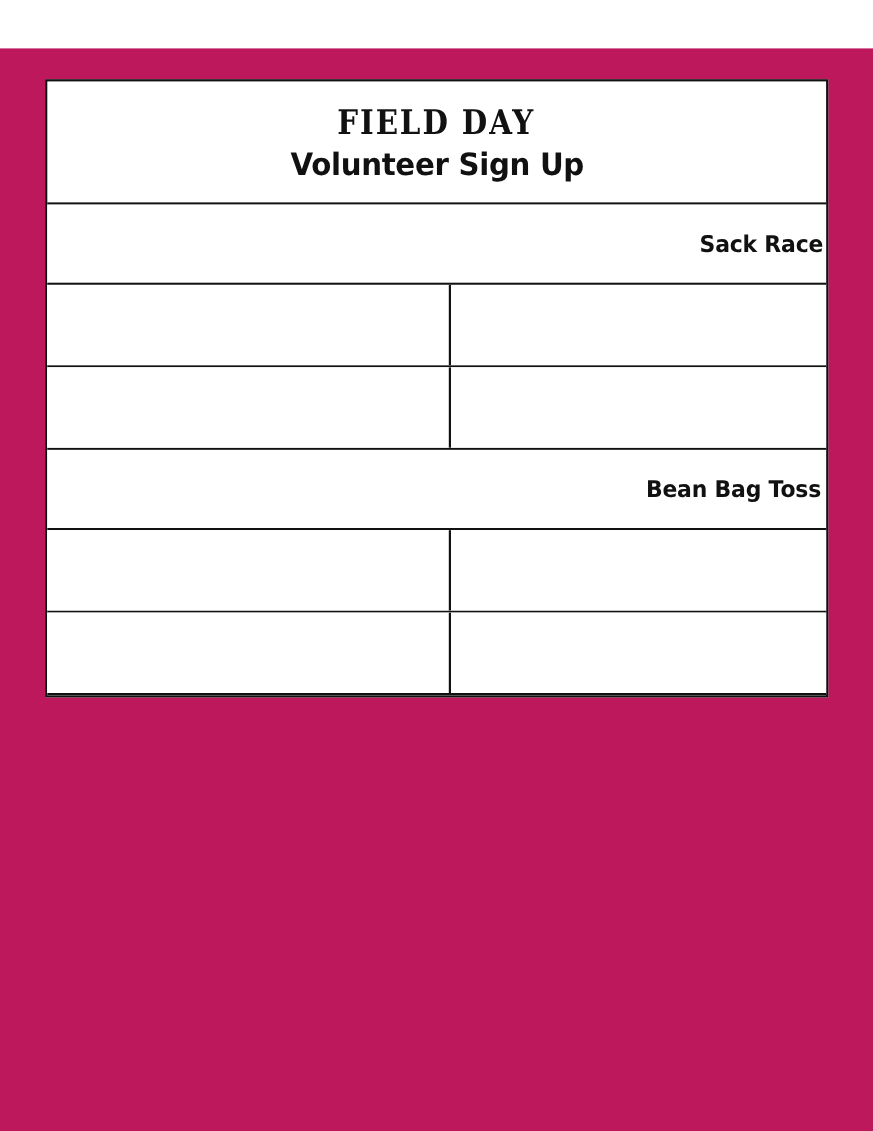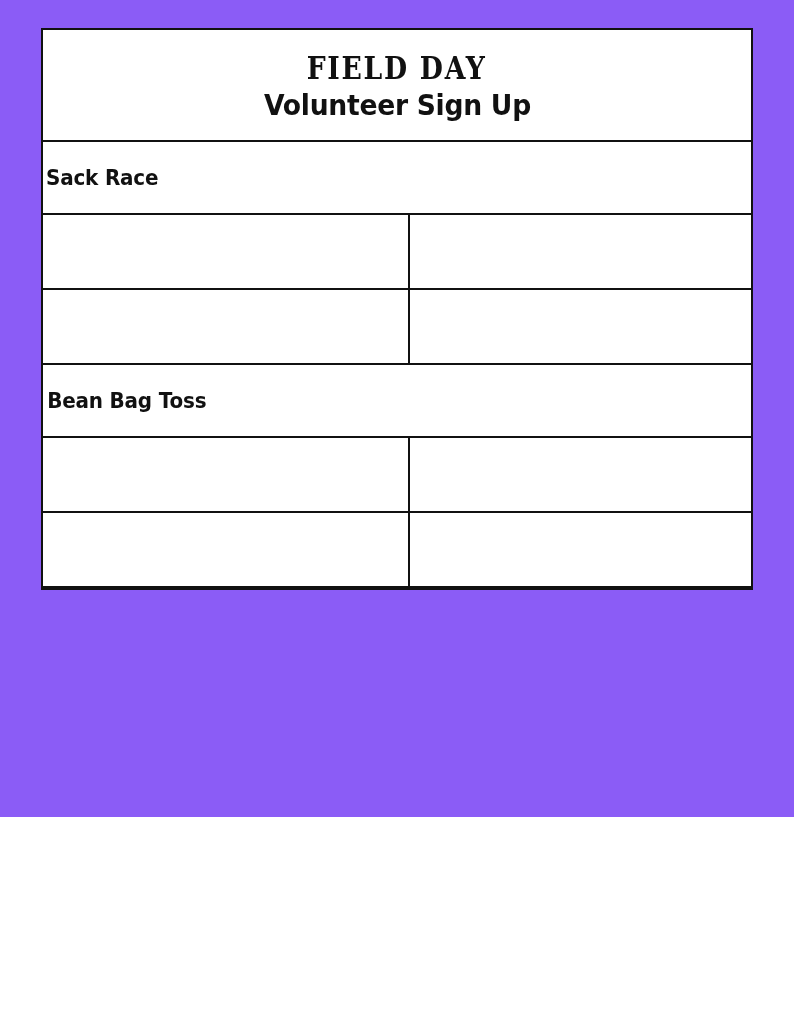--- a/index.html
+++ b/index.html
@@ -12,23 +12,24 @@
     width: 794px;
     height: 1028px;
     overflow: hidden;
     font-family: "Liberation Sans", sans-serif;
     -webkit-font-smoothing: antialiased;
   }
 
   .page {
     position: relative;
     width: 794px;
-    height: 817px;
-    background: #8b5cf6;
+    height: 984px;
+    background: #be185d;
     box-sizing: border-box;
+    margin-top: 44px;
   }
 
   
   .sheet {
     position: absolute;
     left: 41px;
     top: 28px;
     width: 712px;
     border: 2.5px solid #111111;
     border-collapse: collapse;
@@ -77,21 +78,21 @@
 
   
   .section { display: block; }
 
   .activity-header {
     height: 73px;
     box-sizing: border-box;
     border-bottom: 2.5px solid #111111;
     display: flex;
     align-items: center;
-    justify-content: flex-start;
+    justify-content: flex-end;
     background: #ffffff;
   }
 
   .activity-header-label {
     font-family: "DejaVu Sans", "Liberation Sans", sans-serif;
     font-weight: 700;
     font-size: 21px;
     letter-spacing: -0.2px;
     color: #111111;
     text-align: center;

